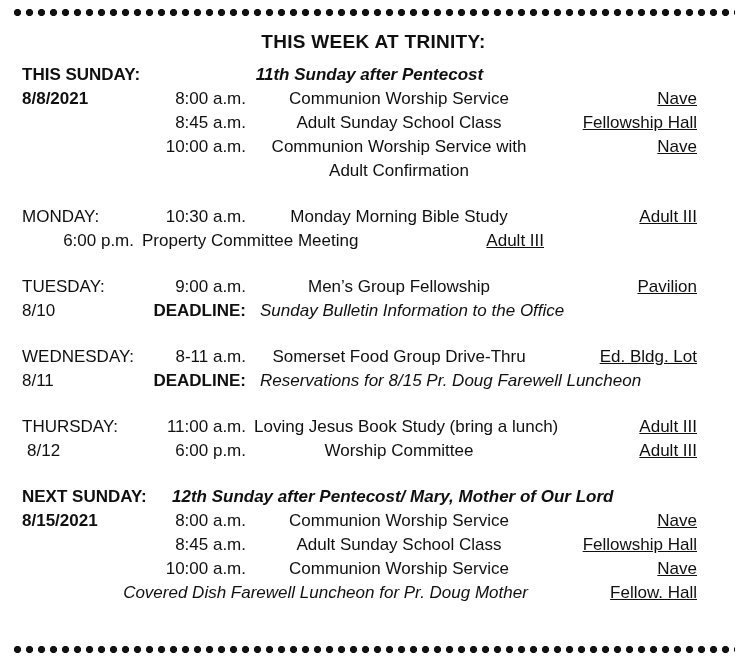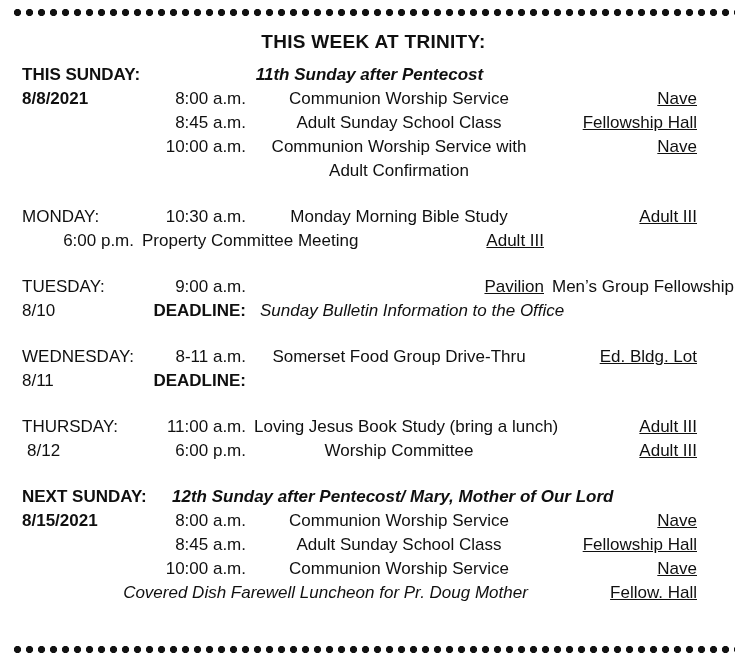--- a/index.html
+++ b/index.html
@@ -99,40 +99,41 @@
       <span class="c time">6:00 p.m.</span>
       <span class="c desc">Property Committee Meeting</span>
       <span class="c loc">Adult III</span>
     </div>
   </div>
 
   <div class="sec">
     <div class="row">
       <span class="c">TUESDAY:</span>
       <span class="c time">9:00 a.m.</span>
+      <span class="c desc">Men’s Group Fellowship</span>
       <span class="c loc">Pavilion</span>
-      <span class="c desc">Men’s Group Fellowship</span>
     </div>
     <div class="row">
       <span class="c">8/10</span>
       <span class="c time b">DEADLINE:</span>
       <span class="c note">Sunday Bulletin Information to the Office</span>
     </div>
   </div>
 
   <div class="sec">
     <div class="row">
       <span class="c">WEDNESDAY:</span>
       <span class="c time">8-11 a.m.</span>
       <span class="c desc">Somerset Food Group Drive-Thru</span>
       <span class="c loc">Ed. Bldg. Lot</span>
     </div>
     <div class="row">
       <span class="c">8/11</span>
       <span class="c time b">DEADLINE:</span>
+      <span class="c note">Reservations for 8/15 Pr. Doug Farewell Luncheon</span>
     </div>
   </div>
 
   <div class="sec">
     <div class="row">
       <span class="c">THURSDAY:</span>
       <span class="c time">11:00 a.m.</span>
       <span class="c desc">Loving Jesus Book Study (bring a lunch)</span>
       <span class="c loc">Adult III</span>
     </div>

